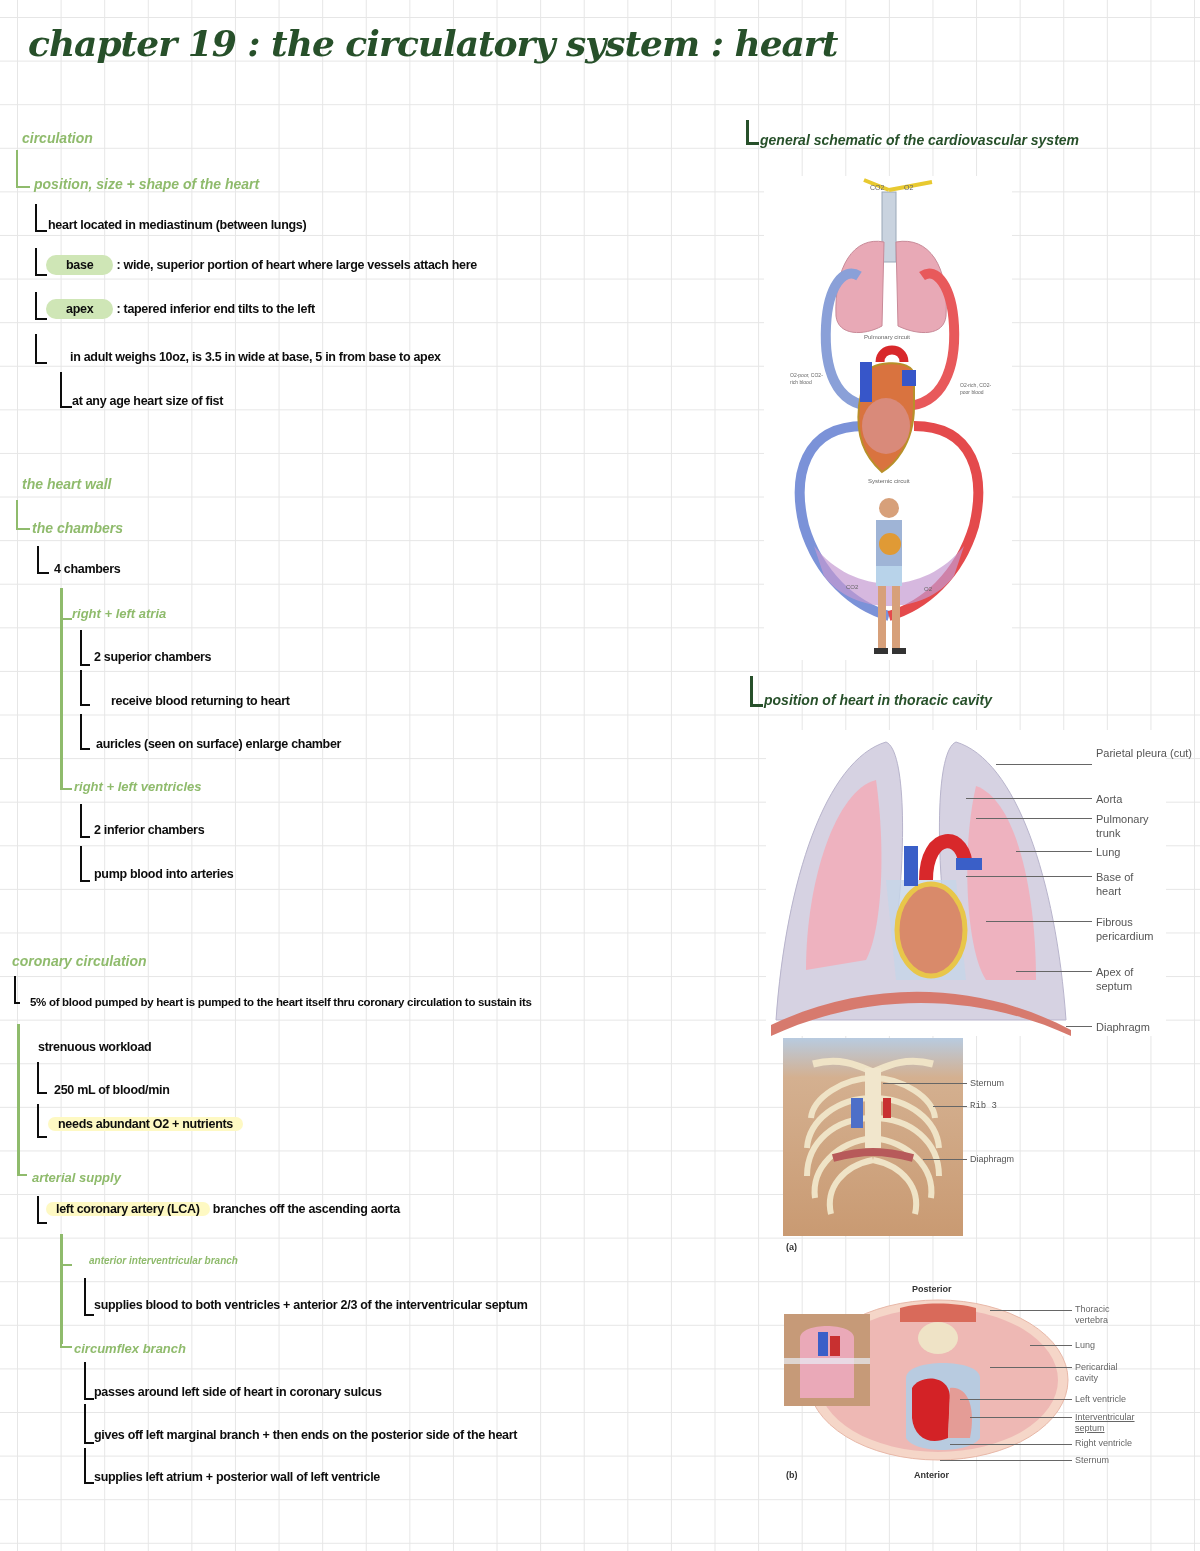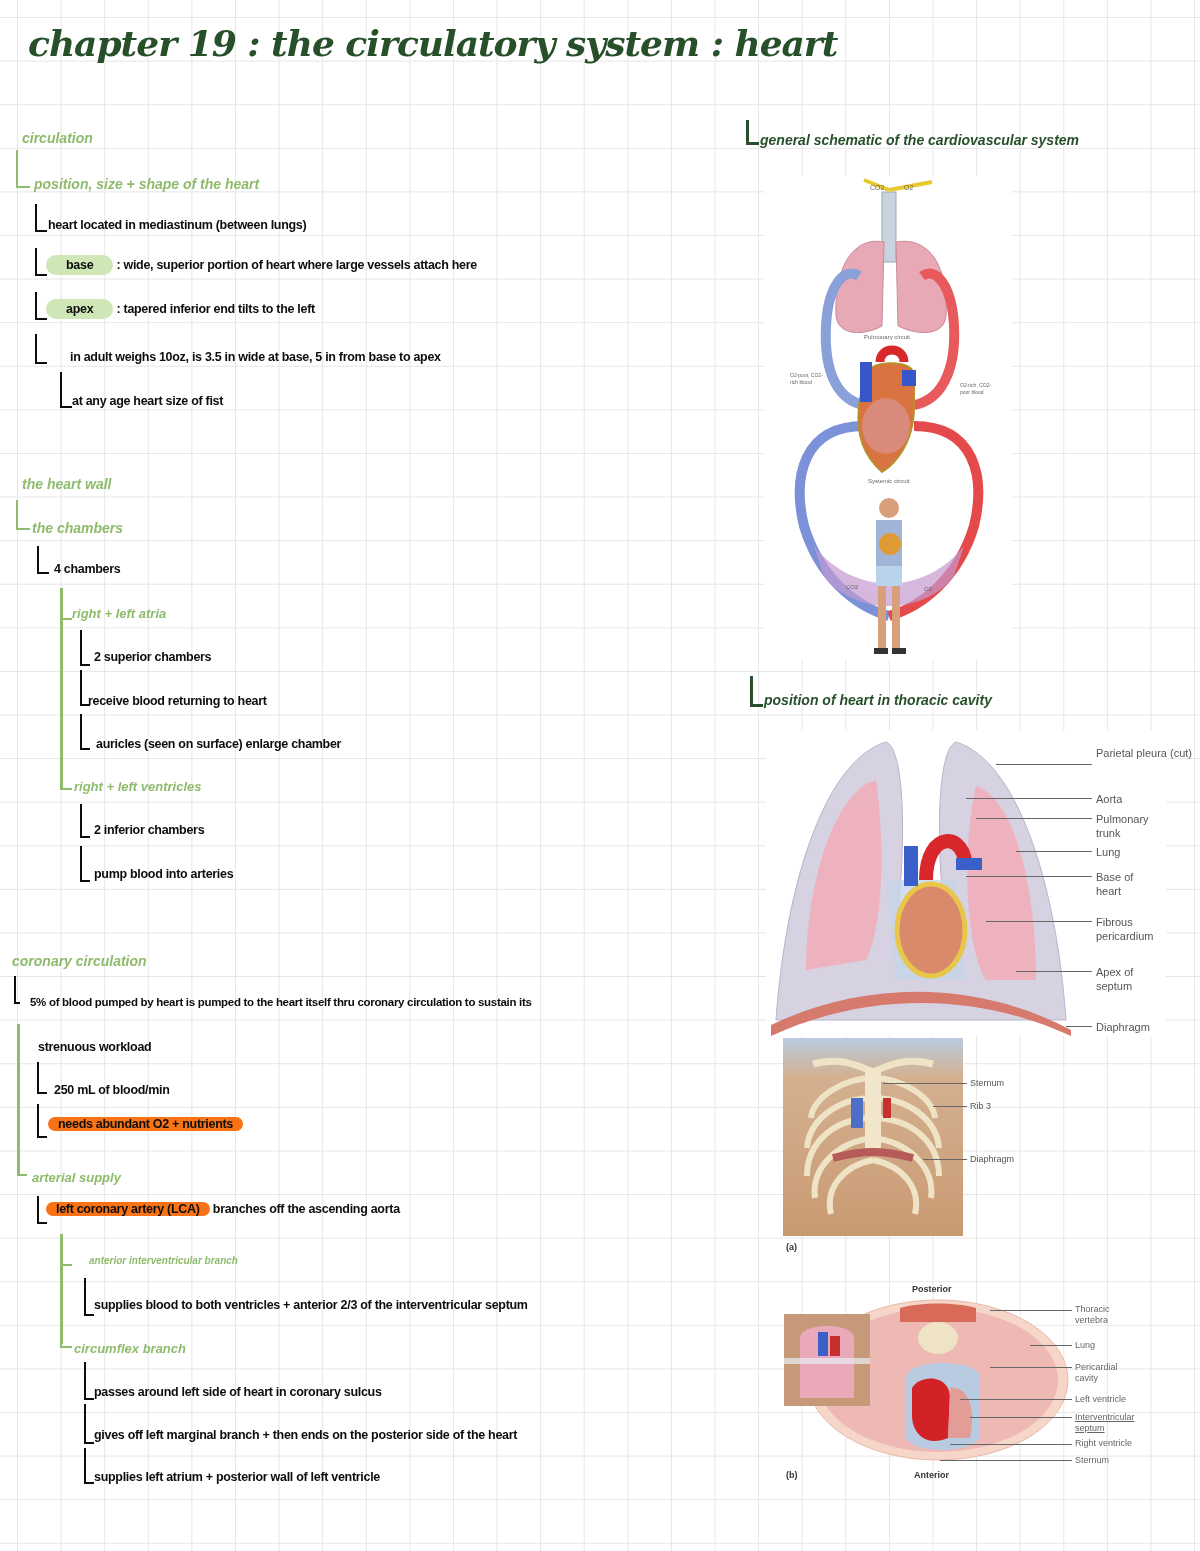--- a/index.html
+++ b/index.html
@@ -19,21 +19,21 @@
     font-size: 36px; color: #27502a; letter-spacing: -1px; white-space: nowrap;
   }
   .h-green { color: #8fbb6c; font-weight: bold; font-size: 14px; white-space: nowrap; font-style: italic; }
   .t-black { color: #0d0d0d; font-weight: bold; font-size: 12.5px; white-space: nowrap; letter-spacing: -0.3px; }
   .h-dark { color: #27502a; font-weight: bold; font-size: 14px; white-space: nowrap; font-style: italic; }
   .bracket { position: absolute; border-left: 2.5px solid #0d0d0d; border-bottom: 2.5px solid #0d0d0d; }
   .bracket.green { border-color: #8fbb6c; }
   .bracket.dark { border-color: #27502a; border-width: 3px; }
   .vline { position: absolute; width: 0; border-left: 3px solid #8fbb6c; }
   .hl-light { background: #cfe6b6; border-radius: 10px; padding: 3px 20px; }
-  .hl-dark { background: #f97316; border-radius: 16px; padding: 0 10px; }
+  .hl-dark { background: #fef9c3; border-radius: 16px; padding: 0 10px; }
   .fig { position: absolute; }
   .lbl { position: absolute; font-size: 11px; color: #555; line-height: 14px; white-space: nowrap; }
   .lbl.sm { font-size: 9px; color: #666; line-height: 11px; }
   .leader { position: absolute; height: 1px; background: #666; }
   .figtag { position: absolute; font-size: 9px; font-weight: bold; color: #333; }
 </style>
 </head>
 <body>
 
 <div class="abs title">chapter 19 : the circulatory system : heart</div>
@@ -70,21 +70,21 @@
 <div class="bracket" style="left:37px;top:546px;width:10px;height:26px;"></div>
 <div class="abs t-black" style="left:54px;top:562px;">4 chambers</div>
 
 <div class="vline" style="left:60px;top:588px;height:200px;"></div>
 <div class="bracket green" style="left:60px;top:588px;width:10px;height:30px;"></div>
 <div class="abs h-green" style="left:72px;top:606px;font-size:13px;">right + left atria</div>
 
 <div class="bracket" style="left:80px;top:630px;width:8px;height:34px;"></div>
 <div class="abs t-black" style="left:94px;top:650px;">2 superior chambers</div>
 <div class="bracket" style="left:80px;top:670px;width:8px;height:34px;"></div>
-<div class="abs t-black" style="left:88px;top:694px;">receive blood returning to heart</div>
+<div class="abs t-black" style="left:111px;top:694px;">receive blood returning to heart</div>
 <div class="bracket" style="left:80px;top:714px;width:8px;height:34px;"></div>
 <div class="abs t-black" style="left:96px;top:737px;">auricles (seen on surface) enlarge chamber</div>
 
 <div class="bracket green" style="left:60px;top:770px;width:10px;height:18px;"></div>
 <div class="abs h-green" style="left:74px;top:779px;font-size:13px;">right + left ventricles</div>
 
 <div class="bracket" style="left:80px;top:804px;width:8px;height:32px;"></div>
 <div class="abs t-black" style="left:94px;top:823px;">2 inferior chambers</div>
 <div class="bracket" style="left:80px;top:846px;width:8px;height:34px;"></div>
 <div class="abs t-black" style="left:94px;top:867px;">pump blood into arteries</div>
@@ -226,21 +226,21 @@
       <path d="M30 26 C60 18 80 30 90 34 C100 30 120 18 150 26" stroke="#efe3c6" stroke-width="7" fill="none"></path>
       <rect x="82" y="30" width="16" height="80" fill="#f1e6cc"></rect>
       <rect x="68" y="60" width="12" height="30" fill="#4d6fc8"></rect>
       <rect x="100" y="60" width="8" height="20" fill="#c83030"></rect>
       <path d="M50 120 C80 112 100 112 130 120" stroke="#b75a5a" stroke-width="8" fill="none"></path>
     </svg>
   </div>
   <div class="leader" style="left:100px;top:45px;width:84px;"></div>
   <div class="lbl" style="left:187px;top:38px;font-size:9px;">Sternum</div>
   <div class="leader" style="left:150px;top:68px;width:34px;"></div>
-  <div class="lbl" style="left:187px;top:61px;font-size:9px;">Rib 3</div>
+  <div class="lbl" style="left:187px;top:61px;font-size:9px;font-family:Liberation Mono, monospace;">Rib 3</div>
   <div class="leader" style="left:140px;top:121px;width:44px;"></div>
   <div class="lbl" style="left:187px;top:114px;font-size:9px;">Diaphragm</div>
 </div>
 <div class="figtag" style="left:786px;top:1242px;">(a)</div>
 
 <div class="fig" style="left:780px;top:1278px;width:380px;height:206px;">
   <div class="lbl" style="left:132px;top:4px;font-size:9px;font-weight:bold;color:#333;">Posterior</div>
   <svg width="290" height="200" viewBox="0 0 290 200" style="position:absolute;left:0;top:0;">
     <ellipse cx="158" cy="102" rx="130" ry="80" fill="#f5d6c8" stroke="#e8b8a8"></ellipse>
     <ellipse cx="158" cy="102" rx="120" ry="72" fill="#eeb8b4"></ellipse>

